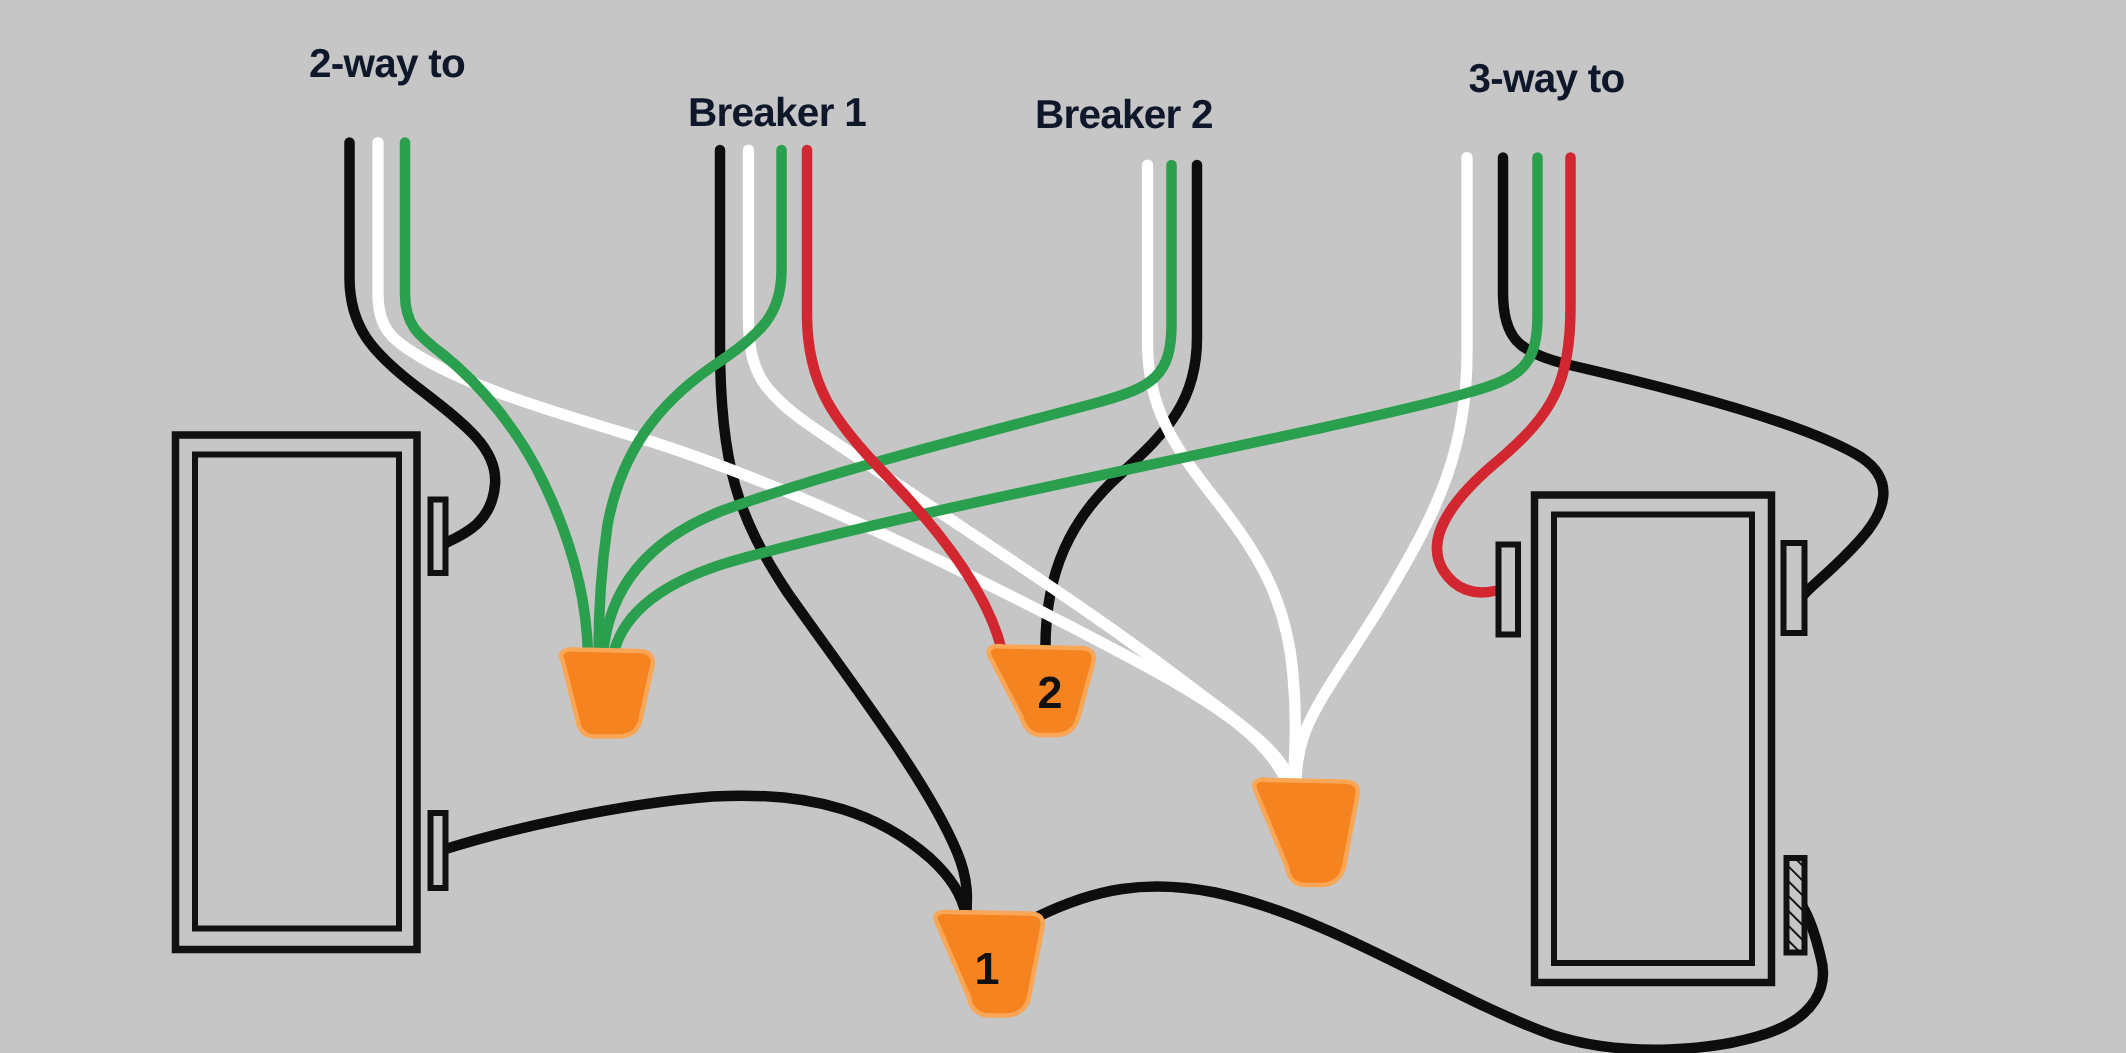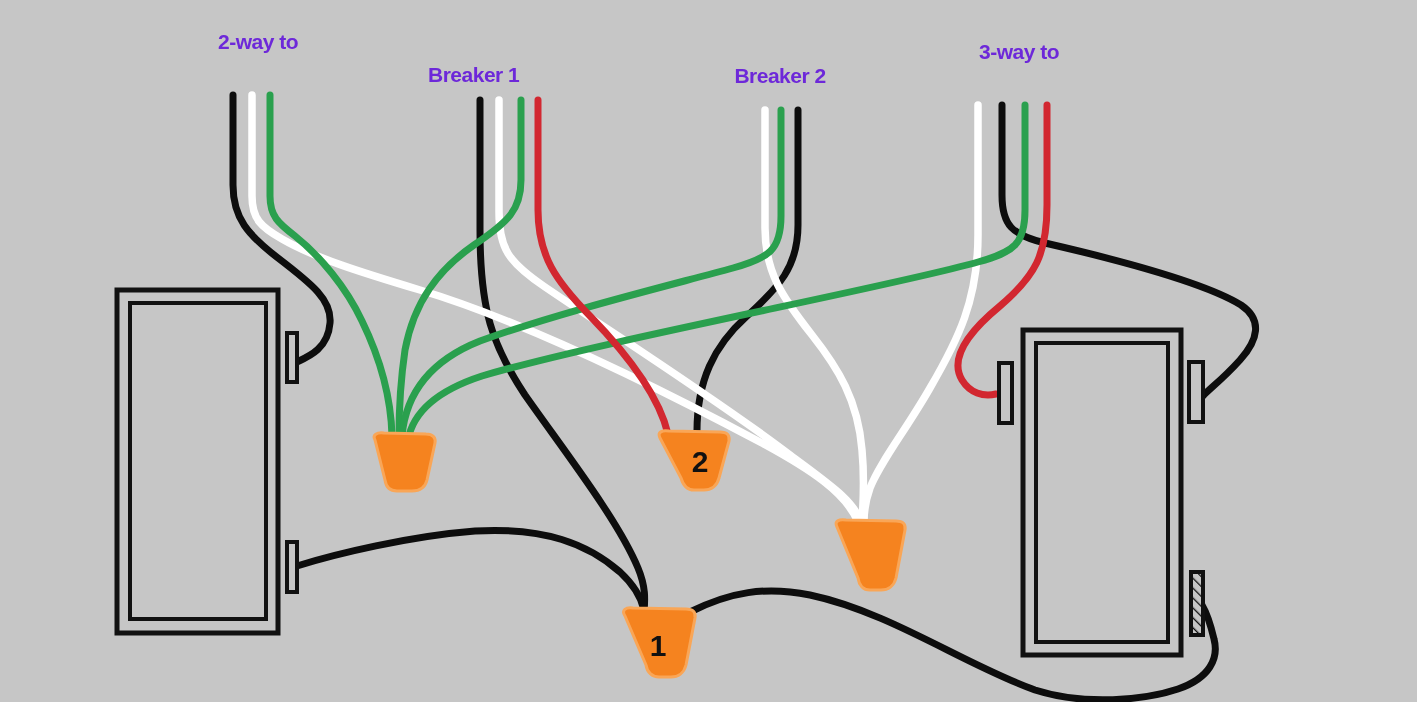--- a/index.html
+++ b/index.html
@@ -2,26 +2,26 @@
 <html><head>
 <meta charset="utf-8">
 <style>
   html,body{margin:0;padding:0;background:#c6c6c6;}
   .stage{
     position:relative;width:1417px;height:702px;background:#c6c6c6;
     font-family:"Liberation Sans",sans-serif;overflow:hidden;
   }
   .stage svg{position:absolute;left:0;top:0;}
   .cable-label{
-    position:absolute;font-weight:700;font-size:21px;line-height:34px;
-    color:#6d28d9;letter-spacing:-0.5px;white-space:nowrap;
+    position:absolute;font-weight:700;font-size:27px;line-height:34px;
+    color:#0f172a;letter-spacing:-0.5px;white-space:nowrap;
   }
   #lbl-porch{left:158px;top:25px;width:200px;text-align:center;}
-  #lbl-breaker1{left:428px;top:58px;width:180px;}
-  #lbl-breaker2{left:690px;top:59px;width:180px;text-align:center;}
+  #lbl-breaker1{left:428px;top:58px;width:180px;text-align:center;}
+  #lbl-breaker2{left:690px;top:59px;width:180px;text-align:left;}
   #lbl-chandelier{left:979px;top:35px;text-align:right;}
 </style>
 </head>
 <body>
 
 <div class="stage">
 
   <svg width="1417" height="702" viewBox="0 0 1417 702">
     <defs>
       <pattern id="hatch" width="7" height="7" patternUnits="userSpaceOnUse" patternTransform="rotate(-45)">

